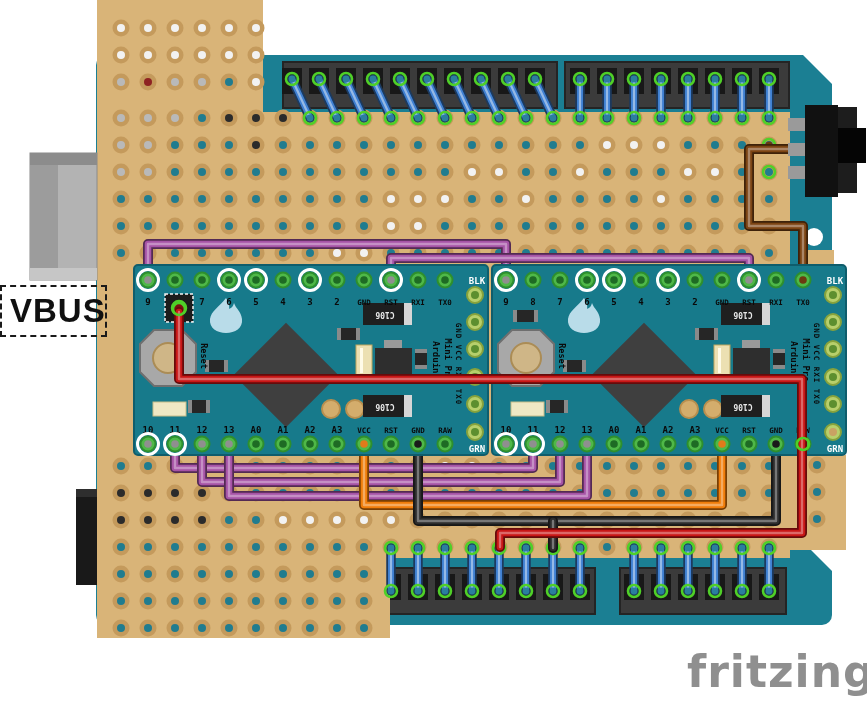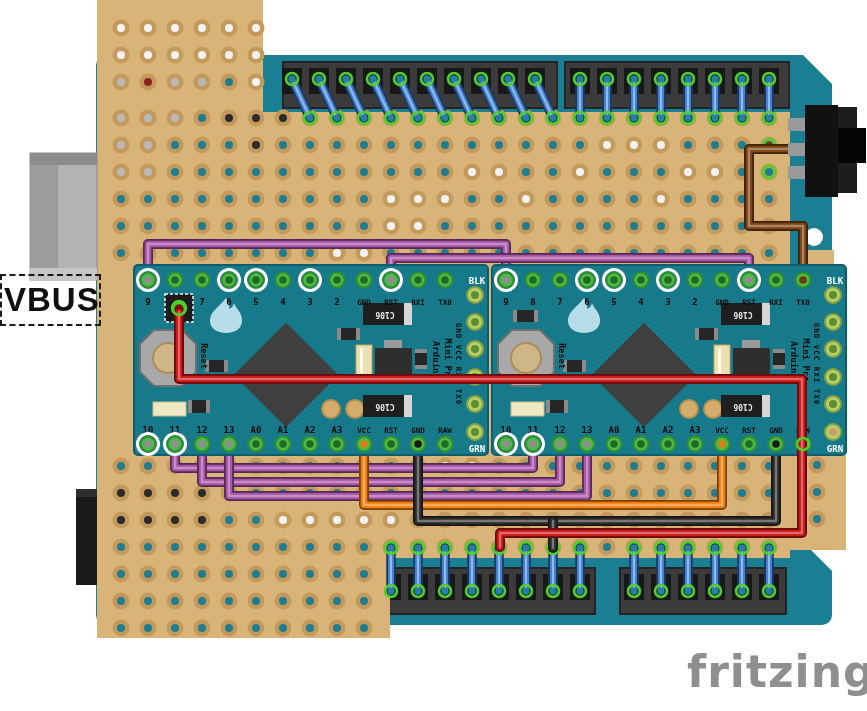--- a/index.html
+++ b/index.html
@@ -1,20 +1,20 @@
 <!DOCTYPE html>
 <html><head>
 <meta charset="utf-8">
 <style>
   html,body{margin:0;padding:0;background:#fff;}
   .stage{position:relative;width:867px;height:711px;background:#fff;overflow:hidden;
          font-family:"DejaVu Sans",sans-serif;}
   #scene{position:absolute;left:0;top:0;}
-  .vbus{position:absolute;left:0px;top:274px;width:95px;height:48px;border:2px dashed #1a1a1a;
-        display:flex;align-items:center;padding-left:2px;font-size:33px;font-weight:600;
+  .vbus{position:absolute;left:0px;top:285px;width:95px;height:48px;border:2px dashed #1a1a1a;
+        display:flex;align-items:center;padding-left:8px;font-size:33px;font-weight:600;
         color:#101010;letter-spacing:1px;font-family:"Liberation Sans",sans-serif;}
   .watermark{position:absolute;left:687px;top:646px;font-size:44px;font-weight:bold;
         color:#8f8f8f;letter-spacing:1px;font-family:"DejaVu Sans",sans-serif;}
   text{font-family:"DejaVu Sans Mono",monospace;}
 </style>
 </head>
 <body>
 
 <div class="stage">
   <svg id="scene" width="867" height="711" viewBox="0 0 867 711">

